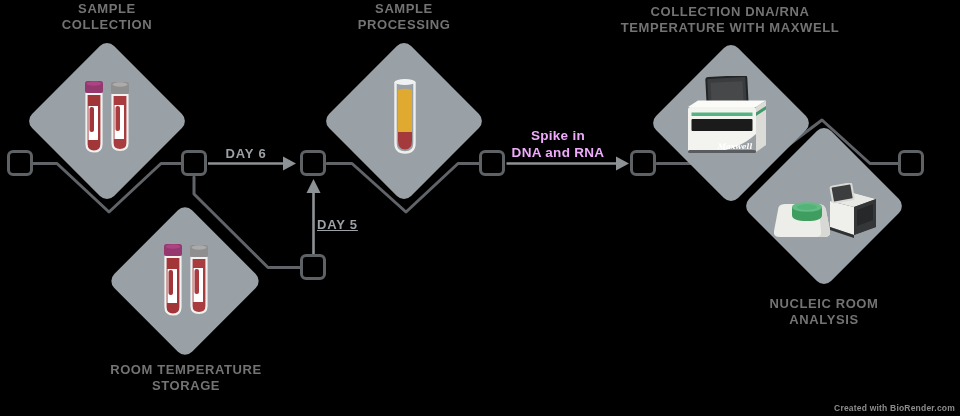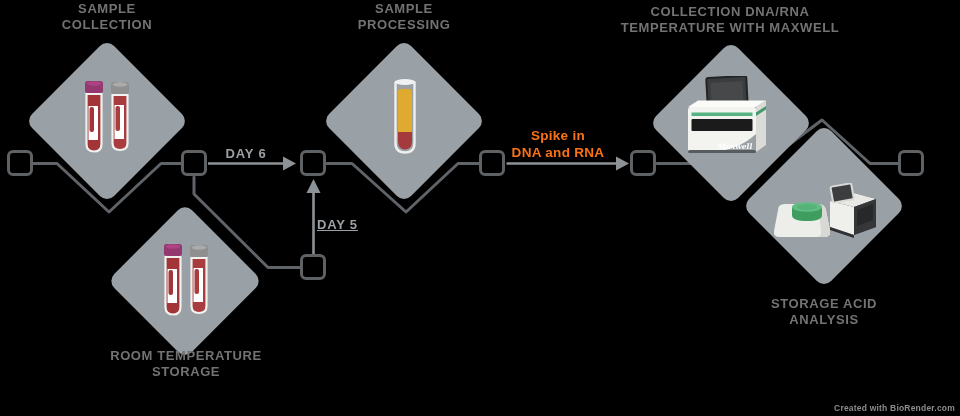--- a/index.html
+++ b/index.html
@@ -19,21 +19,21 @@
   .icon{position:absolute;}
   .node-label{
     position:absolute;color:#737373;font-weight:700;font-size:13px;
     line-height:15.5px;text-align:center;letter-spacing:0.6px;
   }
   .edge-label{
     position:absolute;color:#9CA1A5;font-weight:700;font-size:13px;
     letter-spacing:0.8px;
   }
   .spike-label{
-    position:absolute;color:#f97316;font-weight:700;font-size:13.5px;
+    position:absolute;color:#f0abfc;font-weight:700;font-size:13.5px;
     line-height:16.5px;text-align:center;letter-spacing:0.3px;
   }
   .watermark{
     position:absolute;right:5px;bottom:3px;color:#8C8C8C;
     font-size:8.5px;font-weight:700;letter-spacing:0.2px;
   }
 </style>
 </head>
 <body>
 
@@ -154,26 +154,26 @@
     <div>COLLECTION</div>
   </div>
   <div class="node-label" style="left:314px;top:1px;width:180px;">
     <div>SAMPLE</div>
     <div>PROCESSING</div>
   </div>
   <div class="node-label" style="left:598px;top:4px;width:264px;">
     <div>COLLECTION DNA/RNA</div>
     <div>TEMPERATURE WITH MAXWELL</div>
   </div>
-  <div class="node-label" style="left:96px;top:348px;width:180px;">
+  <div class="node-label" style="left:96px;top:362px;width:180px;">
     <div>ROOM TEMPERATURE</div>
     <div>STORAGE</div>
   </div>
   <div class="node-label" style="left:734px;top:296px;width:180px;">
-    <div>STORAGE ACID</div>
+    <div>NUCLEIC ROOM</div>
     <div>ANALYSIS</div>
   </div>
 
   <div class="edge-label" style="left:211px;top:146px;width:70px;text-align:center;">DAY 6</div>
   <div class="edge-label" style="left:317px;top:217px;text-decoration:underline;">DAY 5</div>
   <div class="spike-label" style="left:496px;top:128px;width:124px;">
     <div>Spike in</div>
     <div>DNA and RNA</div>
   </div>
 

